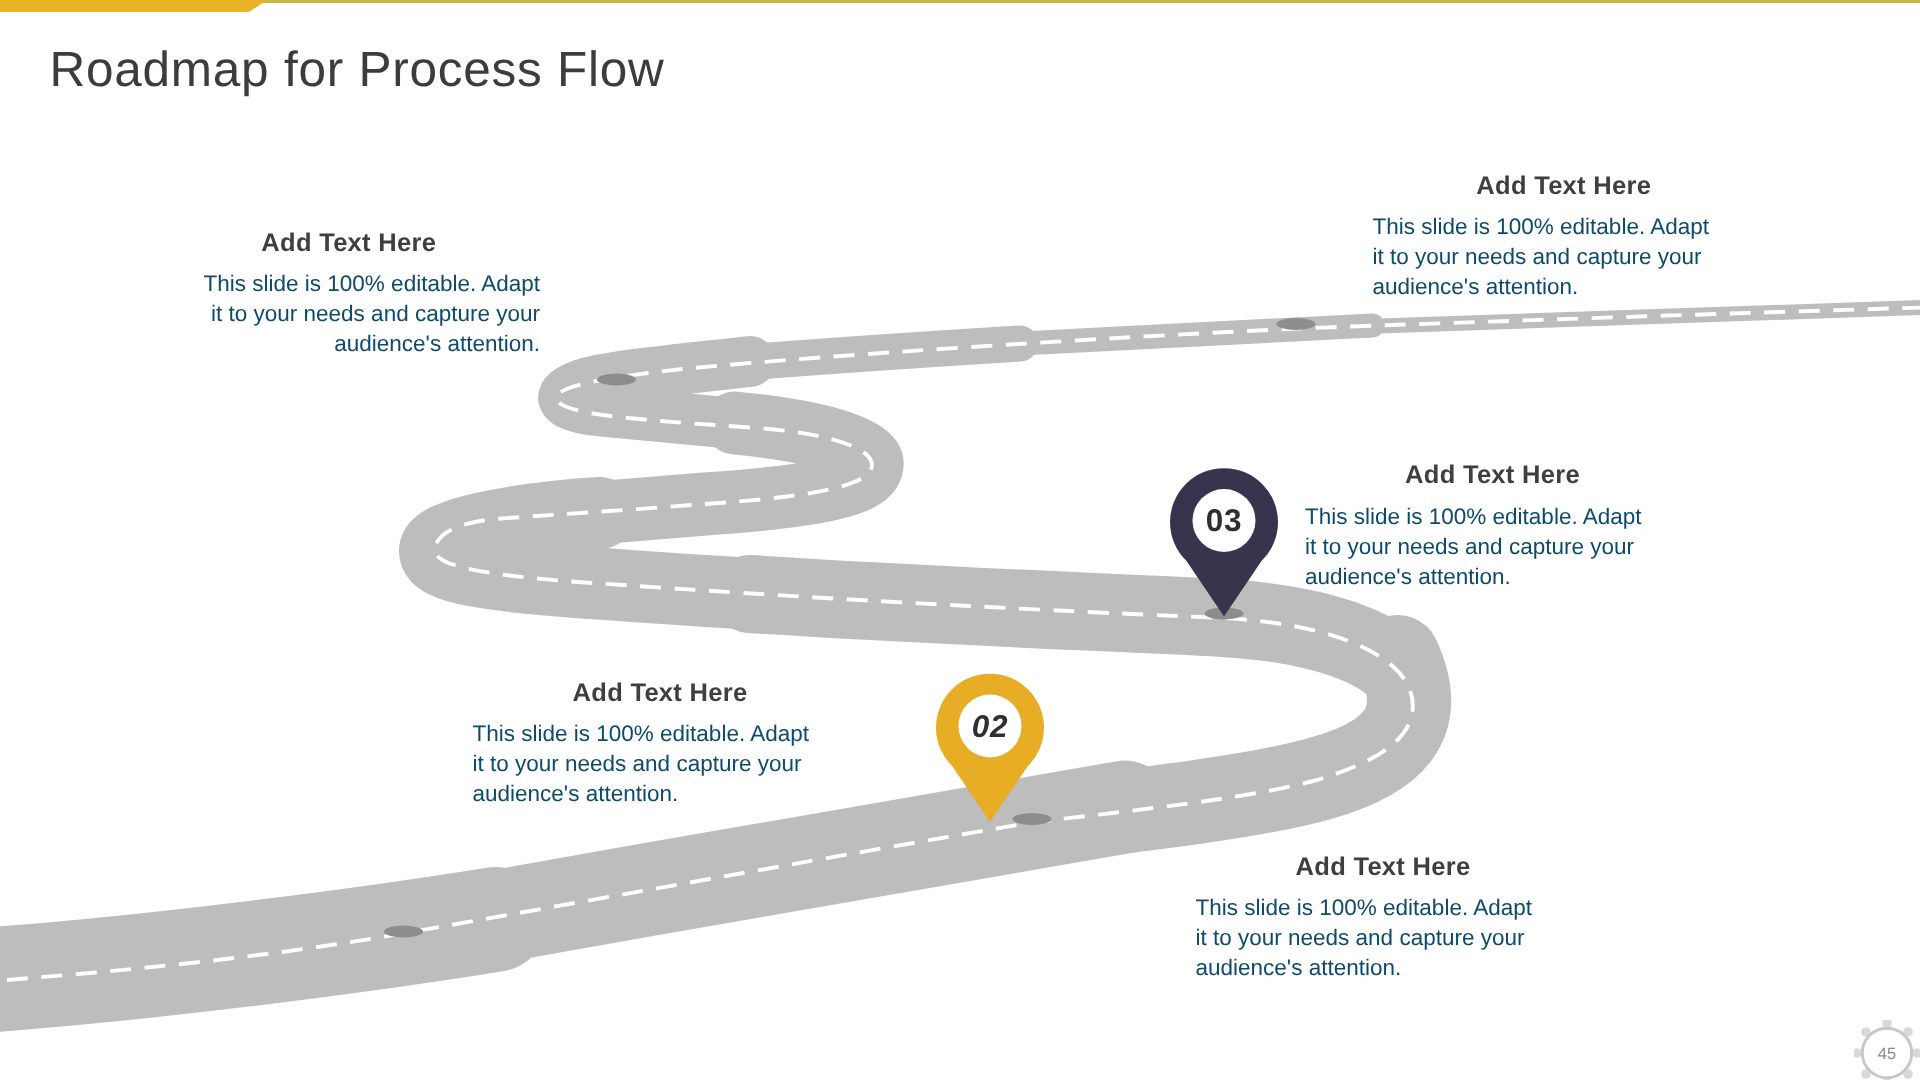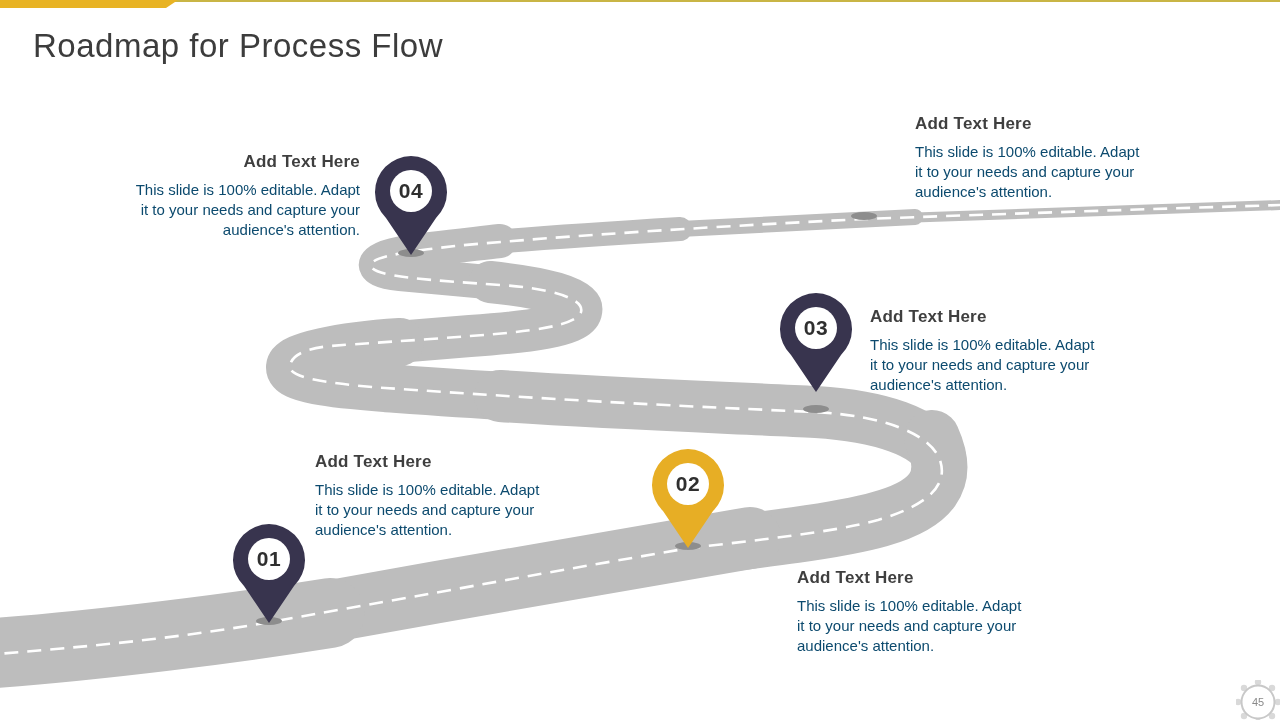--- a/index.html
+++ b/index.html
@@ -27,27 +27,27 @@
   .road-dash { fill:none; stroke:#ffffff; stroke-width:2.6; stroke-dasharray:14 9; }
   .pin-shadow { fill:#8d8d8d; }
 
   .pin { position:absolute; width:80px; height:104px; }
   .pin svg { display:block; }
   .pin-number {
     font-size:21px; font-weight:700; fill:#2f2f2f; letter-spacing:.5px;
     font-family:"Liberation Sans", sans-serif;
   }
   .pin-1 { left:229px; top:520px; }
-  .pin-2 { left:648px; top:445px; }
-  .pin-3 { left:776px; top:289px; }
+  .pin-2 { left:620px; top:445px;font-style:italic; }
+  .pin-3 { left:776px; top:308px; }
   .pin-4 { left:371px; top:152px; }
   .pin-5 { left:824px; top:115px; }
 
   .text-block { position:absolute; width:250px; }
-  .text-block h3 { font-size:17px; font-weight:700; color:#3f3f3f; margin-bottom:8px; letter-spacing:.2px; }
+  .text-block h3 { font-size:17px; font-weight:700; color:#3f3f3f; margin-bottom:8px; letter-spacing:.2px;text-align:center; }
   .text-block .body { font-size:15px; color:#0c4a6e; line-height:20px; }
   .text-block .body span { display:block; }
   .tb-1 { left:315px; top:452px; text-align:left; }
   .tb-2 { left:797px; top:568px; text-align:left; }
   .tb-3 { left:870px; top:307px; text-align:left; }
   .tb-4 { left:105px; top:152px; width:255px; text-align:right; }
   .tb-5 { left:915px; top:114px; width:255px; text-align:left; }
 
   .page-num-badge { position:absolute; left:1236px; top:680px; width:44px; height:44px; }
   .page-num-badge text {
@@ -95,46 +95,32 @@
          C 180 638 85 647 -4 654"></path>
     <g>
       <ellipse class="pin-shadow" cx="269" cy="621" rx="13" ry="4"></ellipse>
       <ellipse class="pin-shadow" cx="688" cy="546" rx="13" ry="4"></ellipse>
       <ellipse class="pin-shadow" cx="816" cy="409" rx="13" ry="4"></ellipse>
       <ellipse class="pin-shadow" cx="411" cy="253" rx="13" ry="4"></ellipse>
       <ellipse class="pin-shadow" cx="864" cy="216" rx="13" ry="4"></ellipse>
     </g>
   </svg>
 
-  <div class="pin pin-1">
-    <svg width="80" height="104" viewBox="-40 -40 80 104">
-      <path d="M -25 26 A 36 36 0 1 1 25 26 L 0 63 Z" fill="#38344E"></path>
-      <circle cx="0" cy="-1" r="21" fill="#ffffff"></circle>
-      <text class="pin-number" x="0" y="6" text-anchor="middle">01</text>
-    </svg>
-  </div>
   <div class="pin pin-2">
     <svg width="80" height="104" viewBox="-40 -40 80 104">
       <path d="M -25 26 A 36 36 0 1 1 25 26 L 0 63 Z" fill="#E7AE25"></path>
       <circle cx="0" cy="-1" r="21" fill="#ffffff"></circle>
       <text class="pin-number" x="0" y="6" text-anchor="middle">02</text>
     </svg>
   </div>
   <div class="pin pin-3">
     <svg width="80" height="104" viewBox="-40 -40 80 104">
       <path d="M -25 26 A 36 36 0 1 1 25 26 L 0 63 Z" fill="#38344E"></path>
       <circle cx="0" cy="-1" r="21" fill="#ffffff"></circle>
       <text class="pin-number" x="0" y="6" text-anchor="middle">03</text>
-    </svg>
-  </div>
-  <div class="pin pin-4">
-    <svg width="80" height="104" viewBox="-40 -40 80 104">
-      <path d="M -25 26 A 36 36 0 1 1 25 26 L 0 63 Z" fill="#38344E"></path>
-      <circle cx="0" cy="-1" r="21" fill="#ffffff"></circle>
-      <text class="pin-number" x="0" y="6" text-anchor="middle">04</text>
     </svg>
   </div>
 
   <div class="text-block tb-1">
     <h3>Add Text Here</h3>
     <div class="body">
       <span>This slide is 100% editable. Adapt</span>
       <span>it to your needs and capture your</span>
       <span>audience's attention.</span>
     </div>

